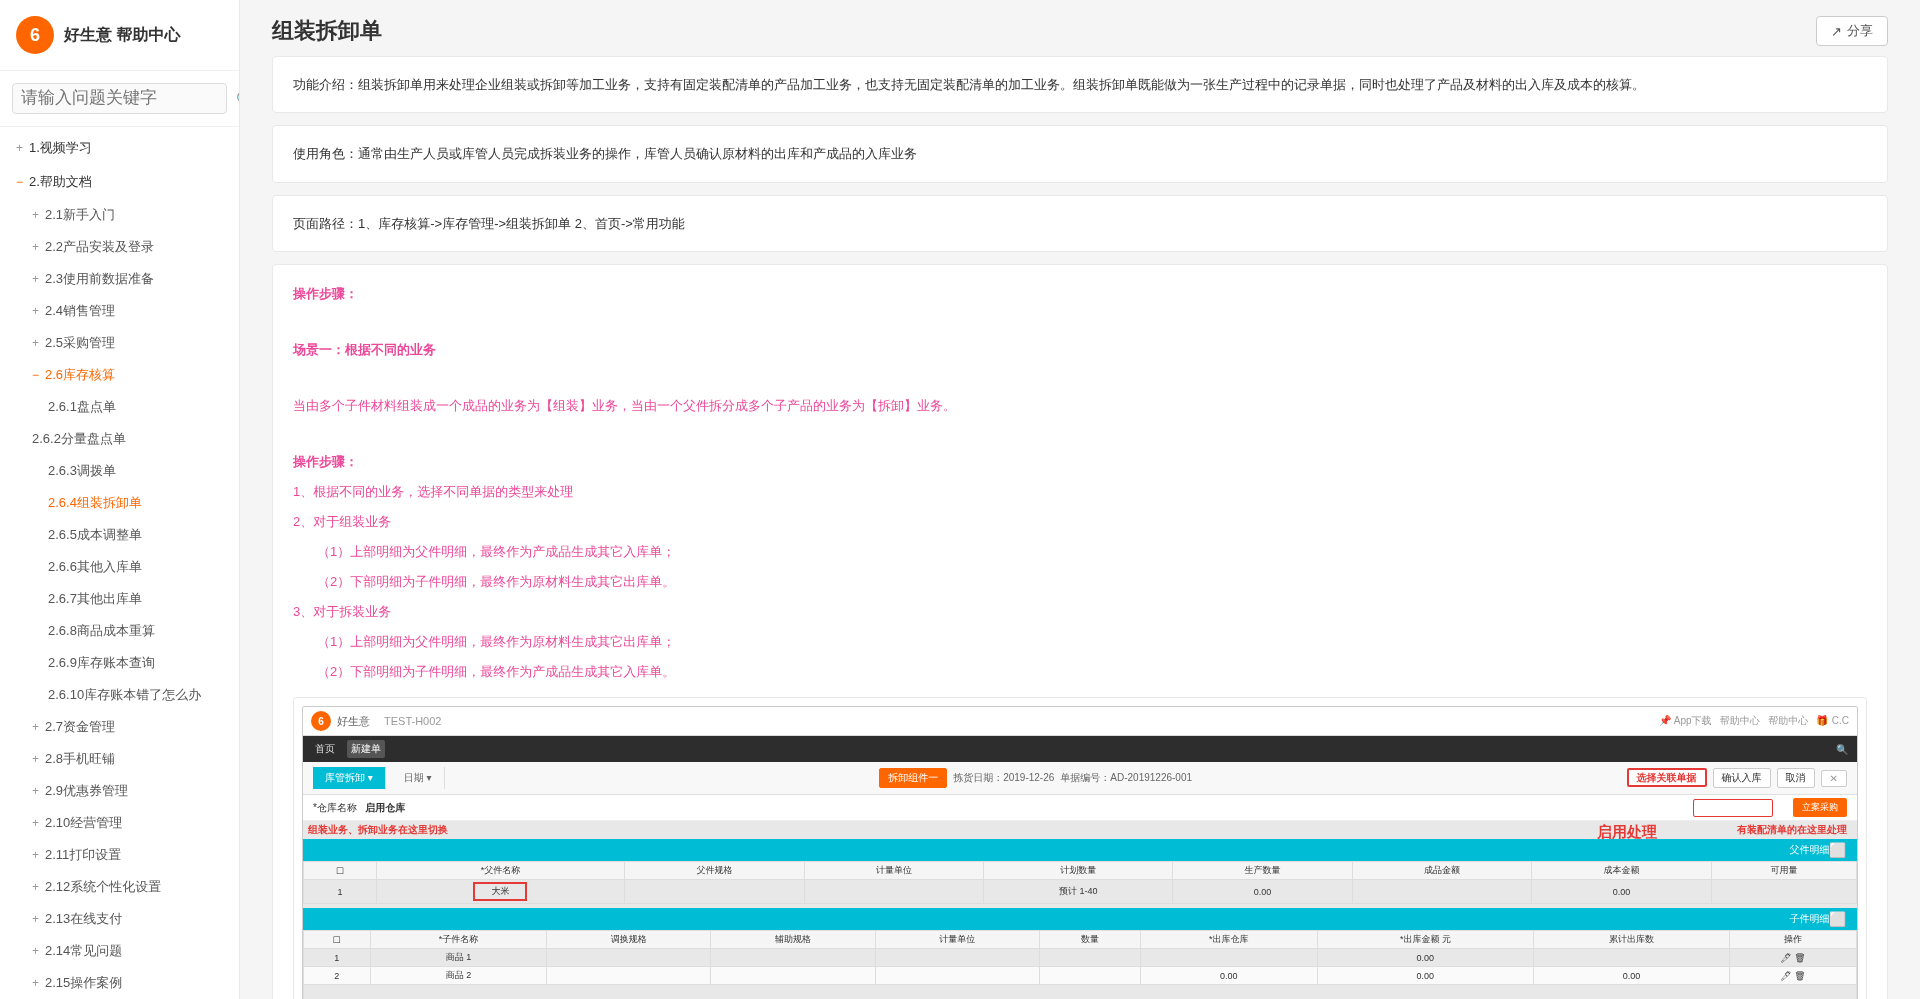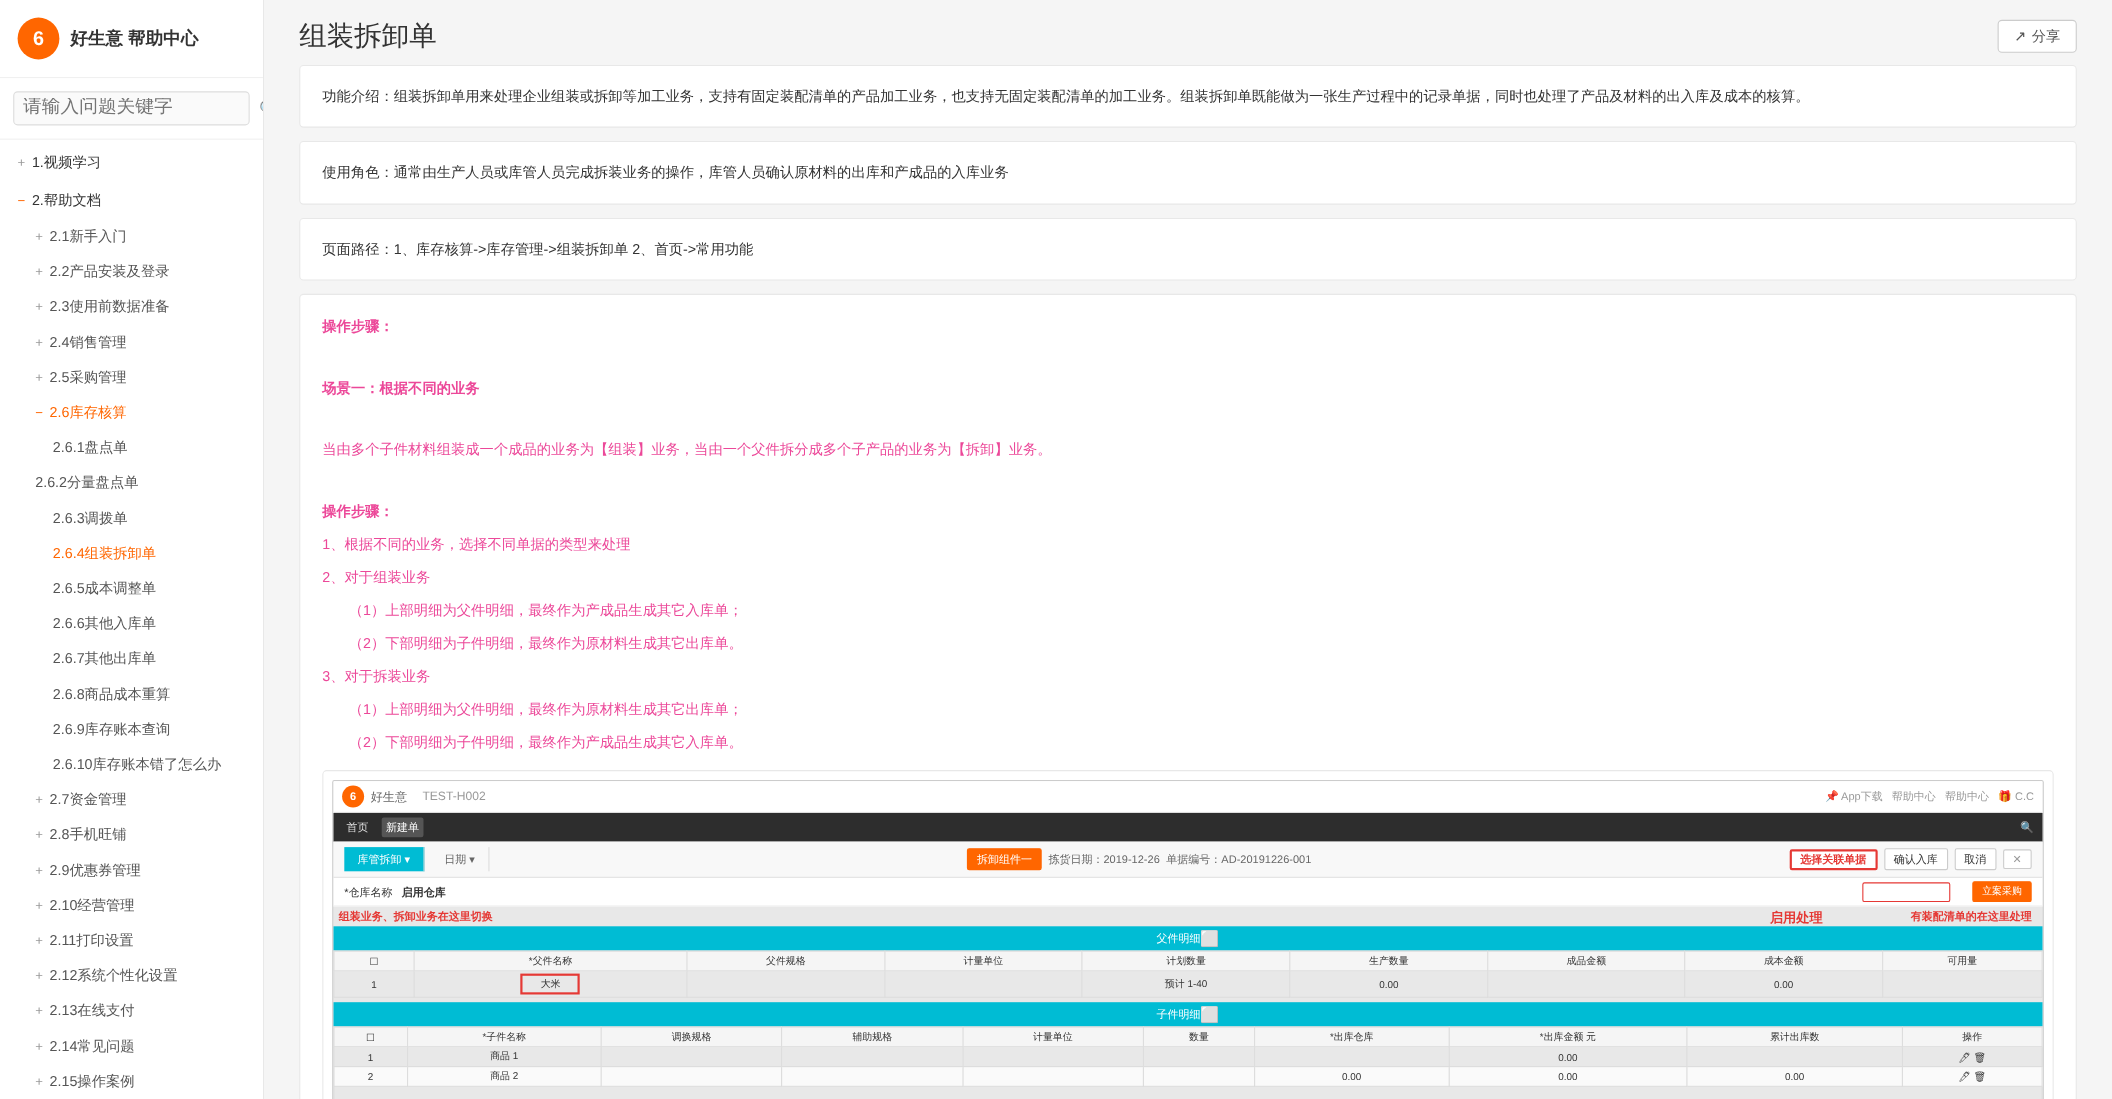--- a/index.html
+++ b/index.html
@@ -97,22 +97,22 @@
       background: #f5f5f5;
     }
     .top-bar {
       display: flex;
       align-items: center;
       justify-content: space-between;
       padding: 16px 32px 10px 32px;
       background: #f5f5f5;
     }
     .page-title-main {
-      font-size: 25px;
-      font-weight: normal;
+      font-size: 22px;
+      font-weight: bold;
       color: #333;
     }
     .share-btn {
       display: flex;
       align-items: center;
       gap: 5px;
       border: 1px solid #ccc;
       border-radius: 4px;
       padding: 5px 14px;
       background: #fff;
@@ -239,21 +239,21 @@
     }
     .ss-table th { background: #f5f5f5; font-weight: normal; }
     .ss-table tr:nth-child(even) { background: #fafafa; }
     .ss-section-header {
       background: #00bcd4;
       color: #fff;
       font-size: 10px;
       padding: 3px 10px;
       display: flex;
       align-items: center;
-      justify-content: center;
+      justify-content: flex-end;
     }
   </style>
 </head>
 <body>
 
 <div class="sidebar">
   <div class="logo-area">
     <div class="logo-circle">
       <span>6</span>
     </div>
@@ -453,21 +453,21 @@
               <span>*仓库名称 &nbsp; <strong>启用仓库</strong></span>
               <span style="flex:1"></span>
               <span class="ss-input red-border" style="width:80px;display:inline-block;height:18px;"></span>
               <span class="ss-btn orange" style="font-size:9px;">立案采购</span>
             </div>
 
             <div style="position:absolute; left:5px; top:28px; color:#e53935; font-size:10px; font-weight:bold; pointer-events:none;">
               <span>组装业务、拆卸业务在这里切换</span>
             </div>
 
-            <div style="position:absolute; right:200px; top:28px; color:#e53935; font-size:12px; font-weight:bold; pointer-events:none;">
+            <div style="position:absolute; right:200px; top:28px; color:#e53935; font-size:15px; font-weight:bold; pointer-events:none;">
               <span>启用处理</span>
             </div>
           </div>
 
           <div style="position:relative; padding:0 10px;">
             <div style="color:#e53935; font-size:10px; font-weight:bold; text-align:right; padding:2px 0;">
               <span>有装配清单的在这里处理</span>
             </div>
           </div>
 

